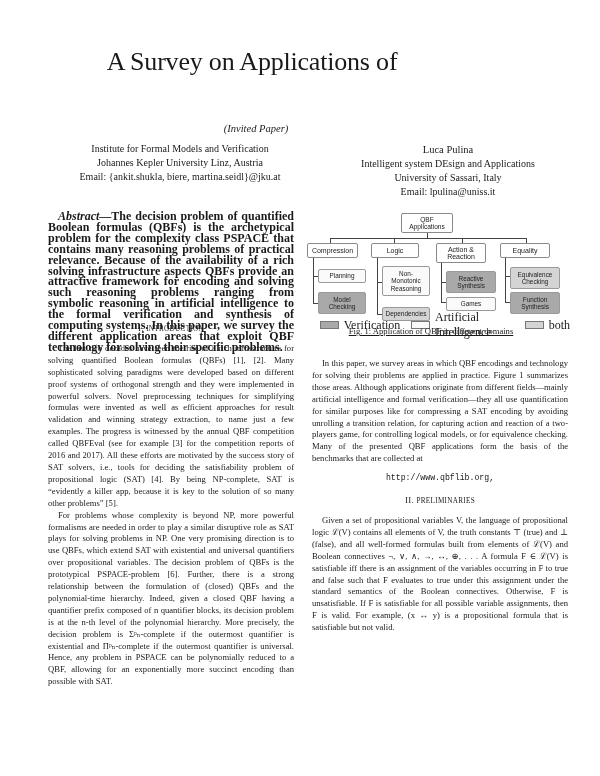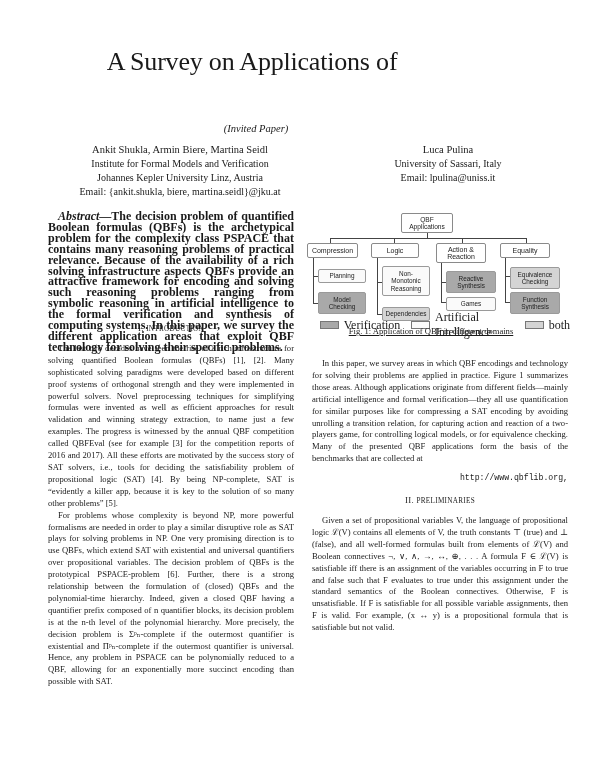--- a/index.html
+++ b/index.html
@@ -12,21 +12,21 @@
   .author-block { position:absolute; top:142px; text-align:center; font-size:10px; line-height:14px; }
   .author-block .name { font-size:10.5px; line-height:15px; }
   .col { position:absolute; font-size:8.6px; line-height:11.9px; text-align:justify; }
   .col p { margin:0; text-indent:10px; }
   .col p.noindent { text-indent:0; }
   .abstract { position:absolute; left:48px; top:211px; width:246px; font-size:12px; line-height:10.9px;
               font-weight:bold; text-align:justify; }
   .abstract .lead { font-style:italic; }
   .section-head { text-align:center; font-size:8.8px; letter-spacing:0.3px; margin:0; text-indent:0 !important; }
   .section-head .sc { font-size:7.2px; text-transform:uppercase; }
-  .url { font-family:"Liberation Mono", "DejaVu Sans Mono", monospace; text-align:right; text-indent:0 !important; font-size:8.2px; margin:7px 0 6px 0 !important; }
+  .url { font-family:"Liberation Mono", "DejaVu Sans Mono", monospace; text-align:center; text-indent:0 !important; font-size:8.2px; margin:7px 0 6px 0 !important; }
   
   .figure { position:absolute; left:305px; top:213px; width:262px; height:112px;
             font-family:"Liberation Sans", "DejaVu Sans", sans-serif; }
   .box { position:absolute; border:1px solid #9a9a9a; border-radius:2px; background:#fff;
          font-size:6.4px; line-height:7.5px; text-align:center; display:flex; align-items:center;
          justify-content:center; color:#222; box-sizing:border-box; }
   .box.cat { font-size:7px; border-color:#8a8a8a; }
   .box.verif { background:#a9a9a9; }
   .box.ai { background:#fafafa; }
   .box.both { background:#d4d4d4; }
@@ -38,27 +38,27 @@
 </style>
 </head>
 <body>
 
 <div class="title">
   <div>A Survey on Applications of</div>
 </div>
 <div class="subtitle">(Invited Paper)</div>
 
 <div class="author-block" style="left:60px; width:240px;">
-  <div class="name">Ankit Shukla, Armin Biere, Martina Seidl</div>
   <div>Institute for Formal Models and Verification</div>
   <div>Johannes Kepler University Linz, Austria</div>
   <div>Email: {ankit.shukla, biere, martina.seidl}@jku.at</div>
 </div>
 <div class="author-block" style="left:318px; width:260px;">
   <div class="name">Luca Pulina</div>
+  <div>Intelligent system DEsign and Applications</div>
   <div>University of Sassari, Italy</div>
   <div>Email: lpulina@uniss.it</div>
 </div>
 
 <div class="abstract">
   <span style="padding-left:10px"></span><span class="lead">Abstract</span><span>—The decision problem of quantified Boolean formulas (QBFs) is the archetypical problem for the complexity class PSPACE that contains many reasoning problems of practical relevance. Because of the availability of a rich solving infrastructure aspects QBFs provide an attractive framework for encoding and solving such reasoning problems ranging from symbolic reasoning in artificial intelligence to the formal verification and synthesis of computing systems. In this paper, we survey the different application areas that exploit QBF technology for solving their specific problems.</span>
 </div>
 
 <div class="col" style="left:48px; top:323px; width:246px;">
   <p class="section-head" style="margin-bottom:7px;">

